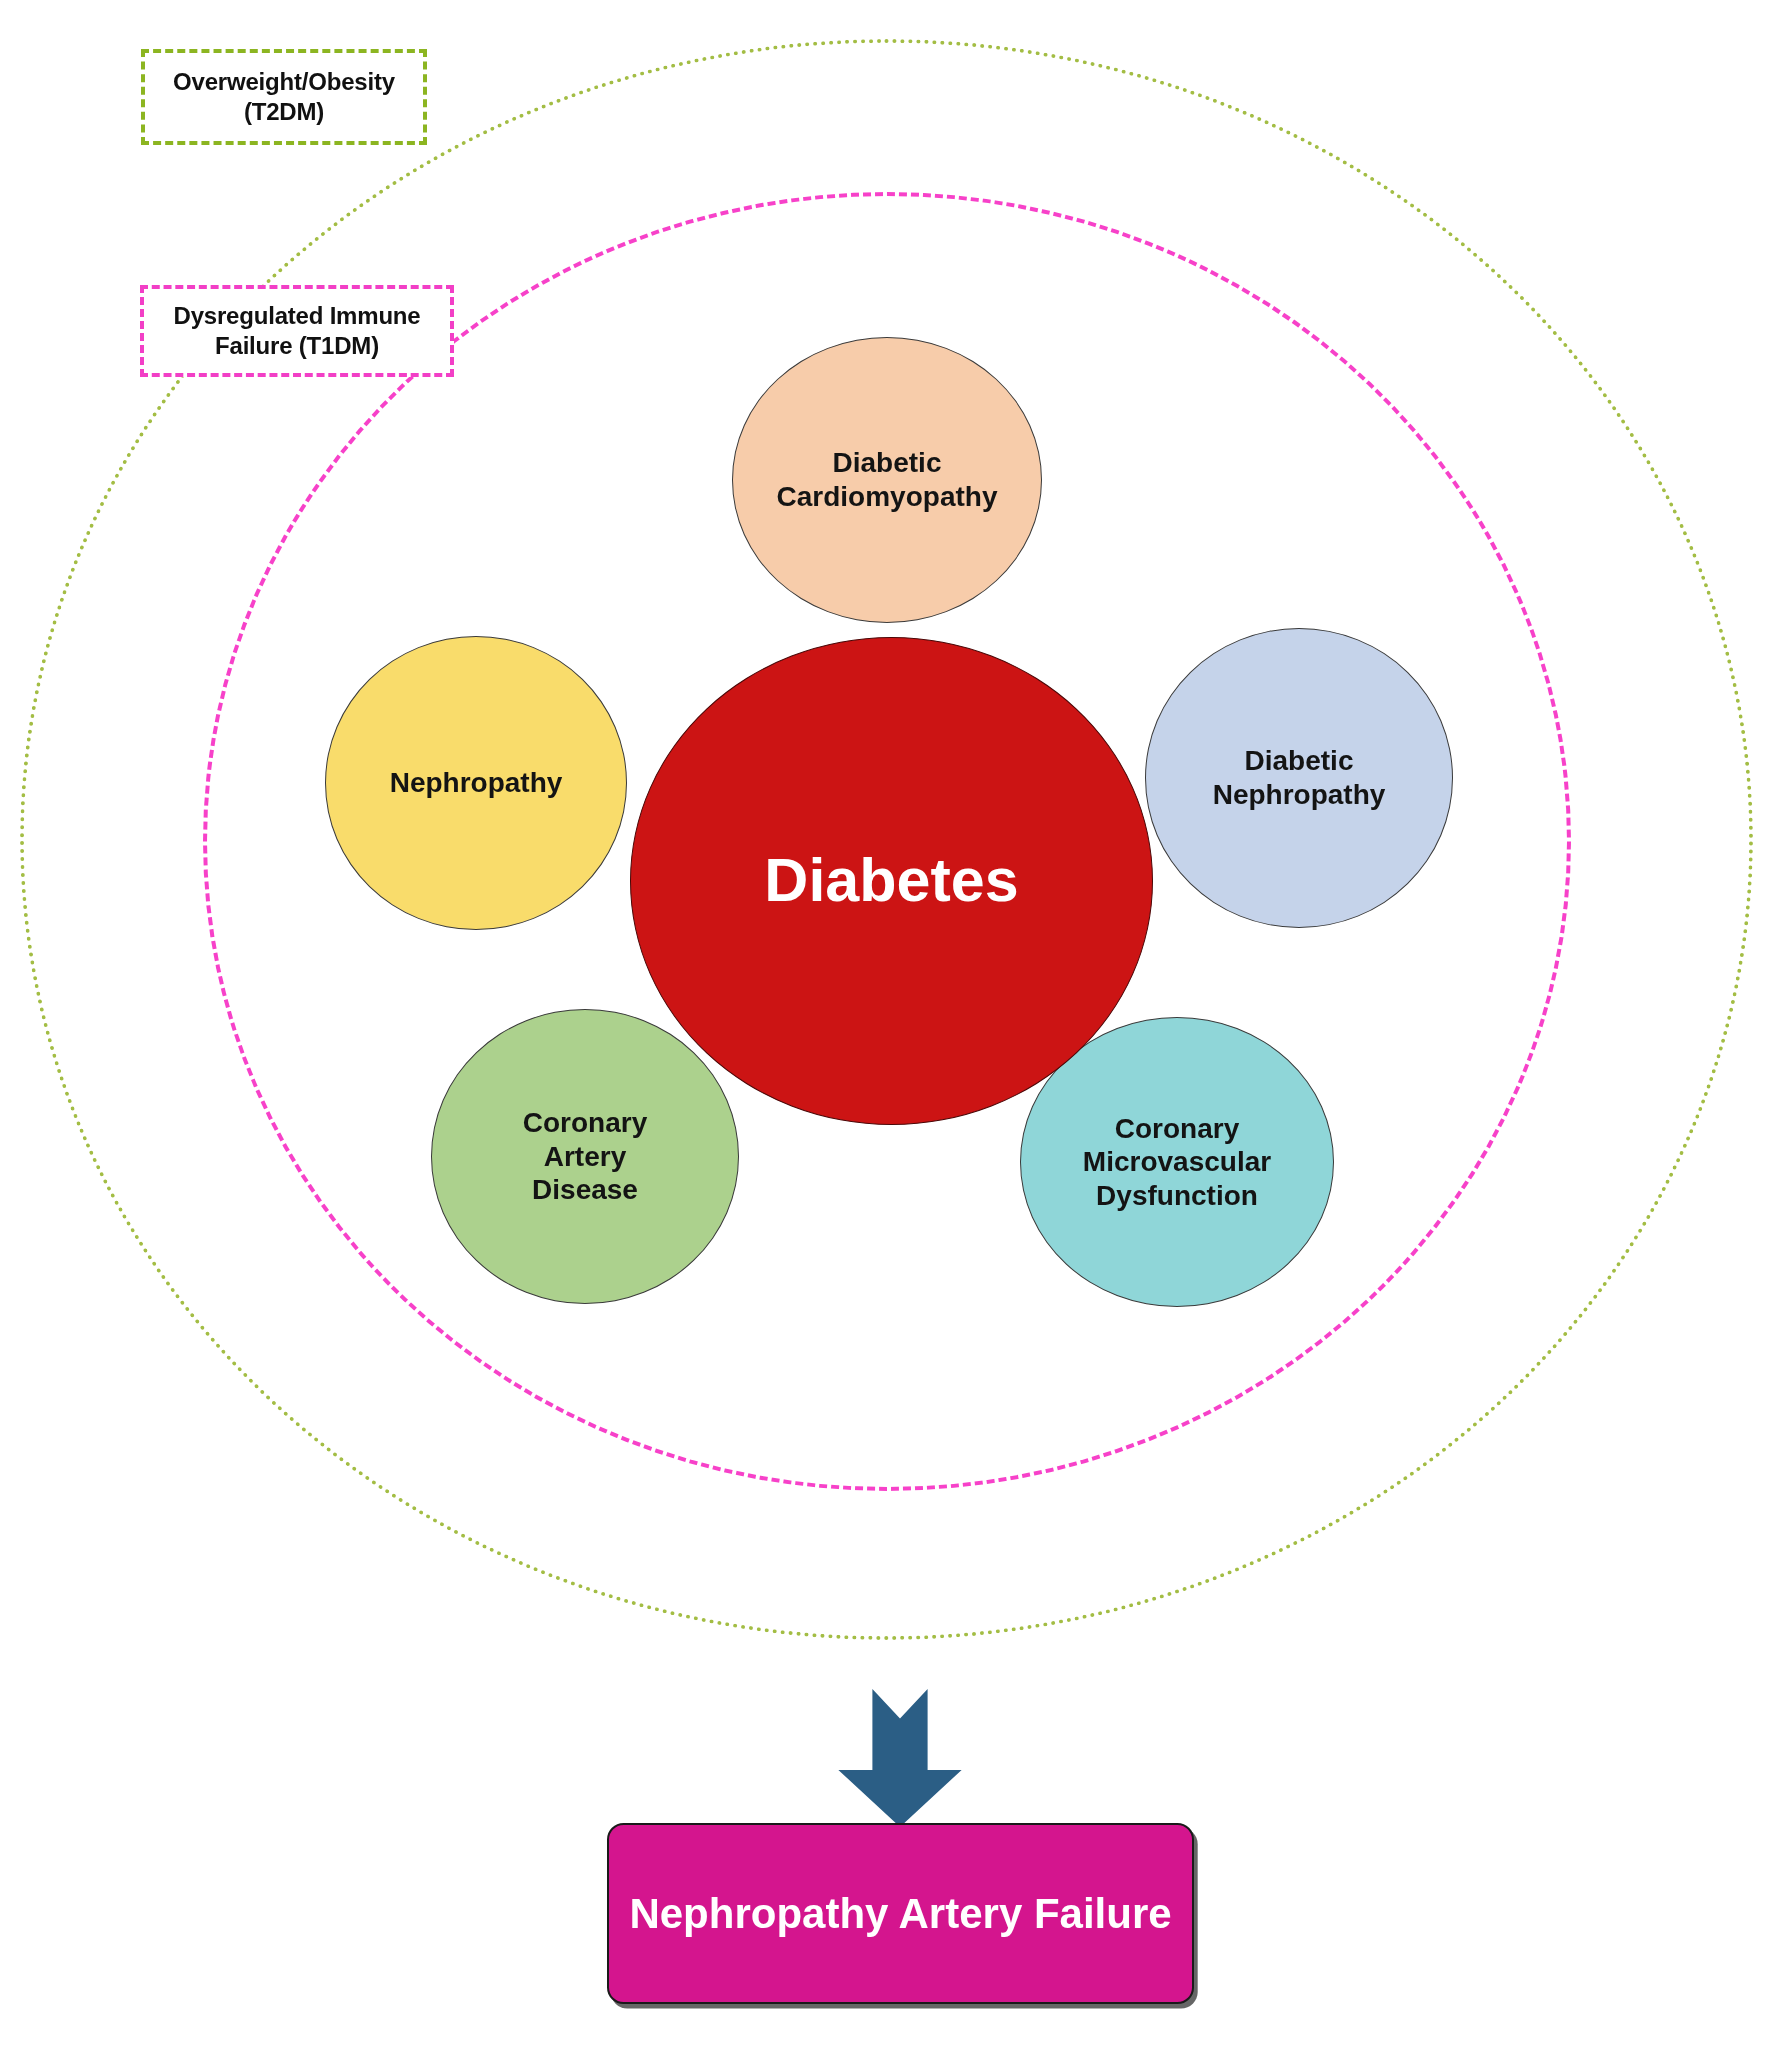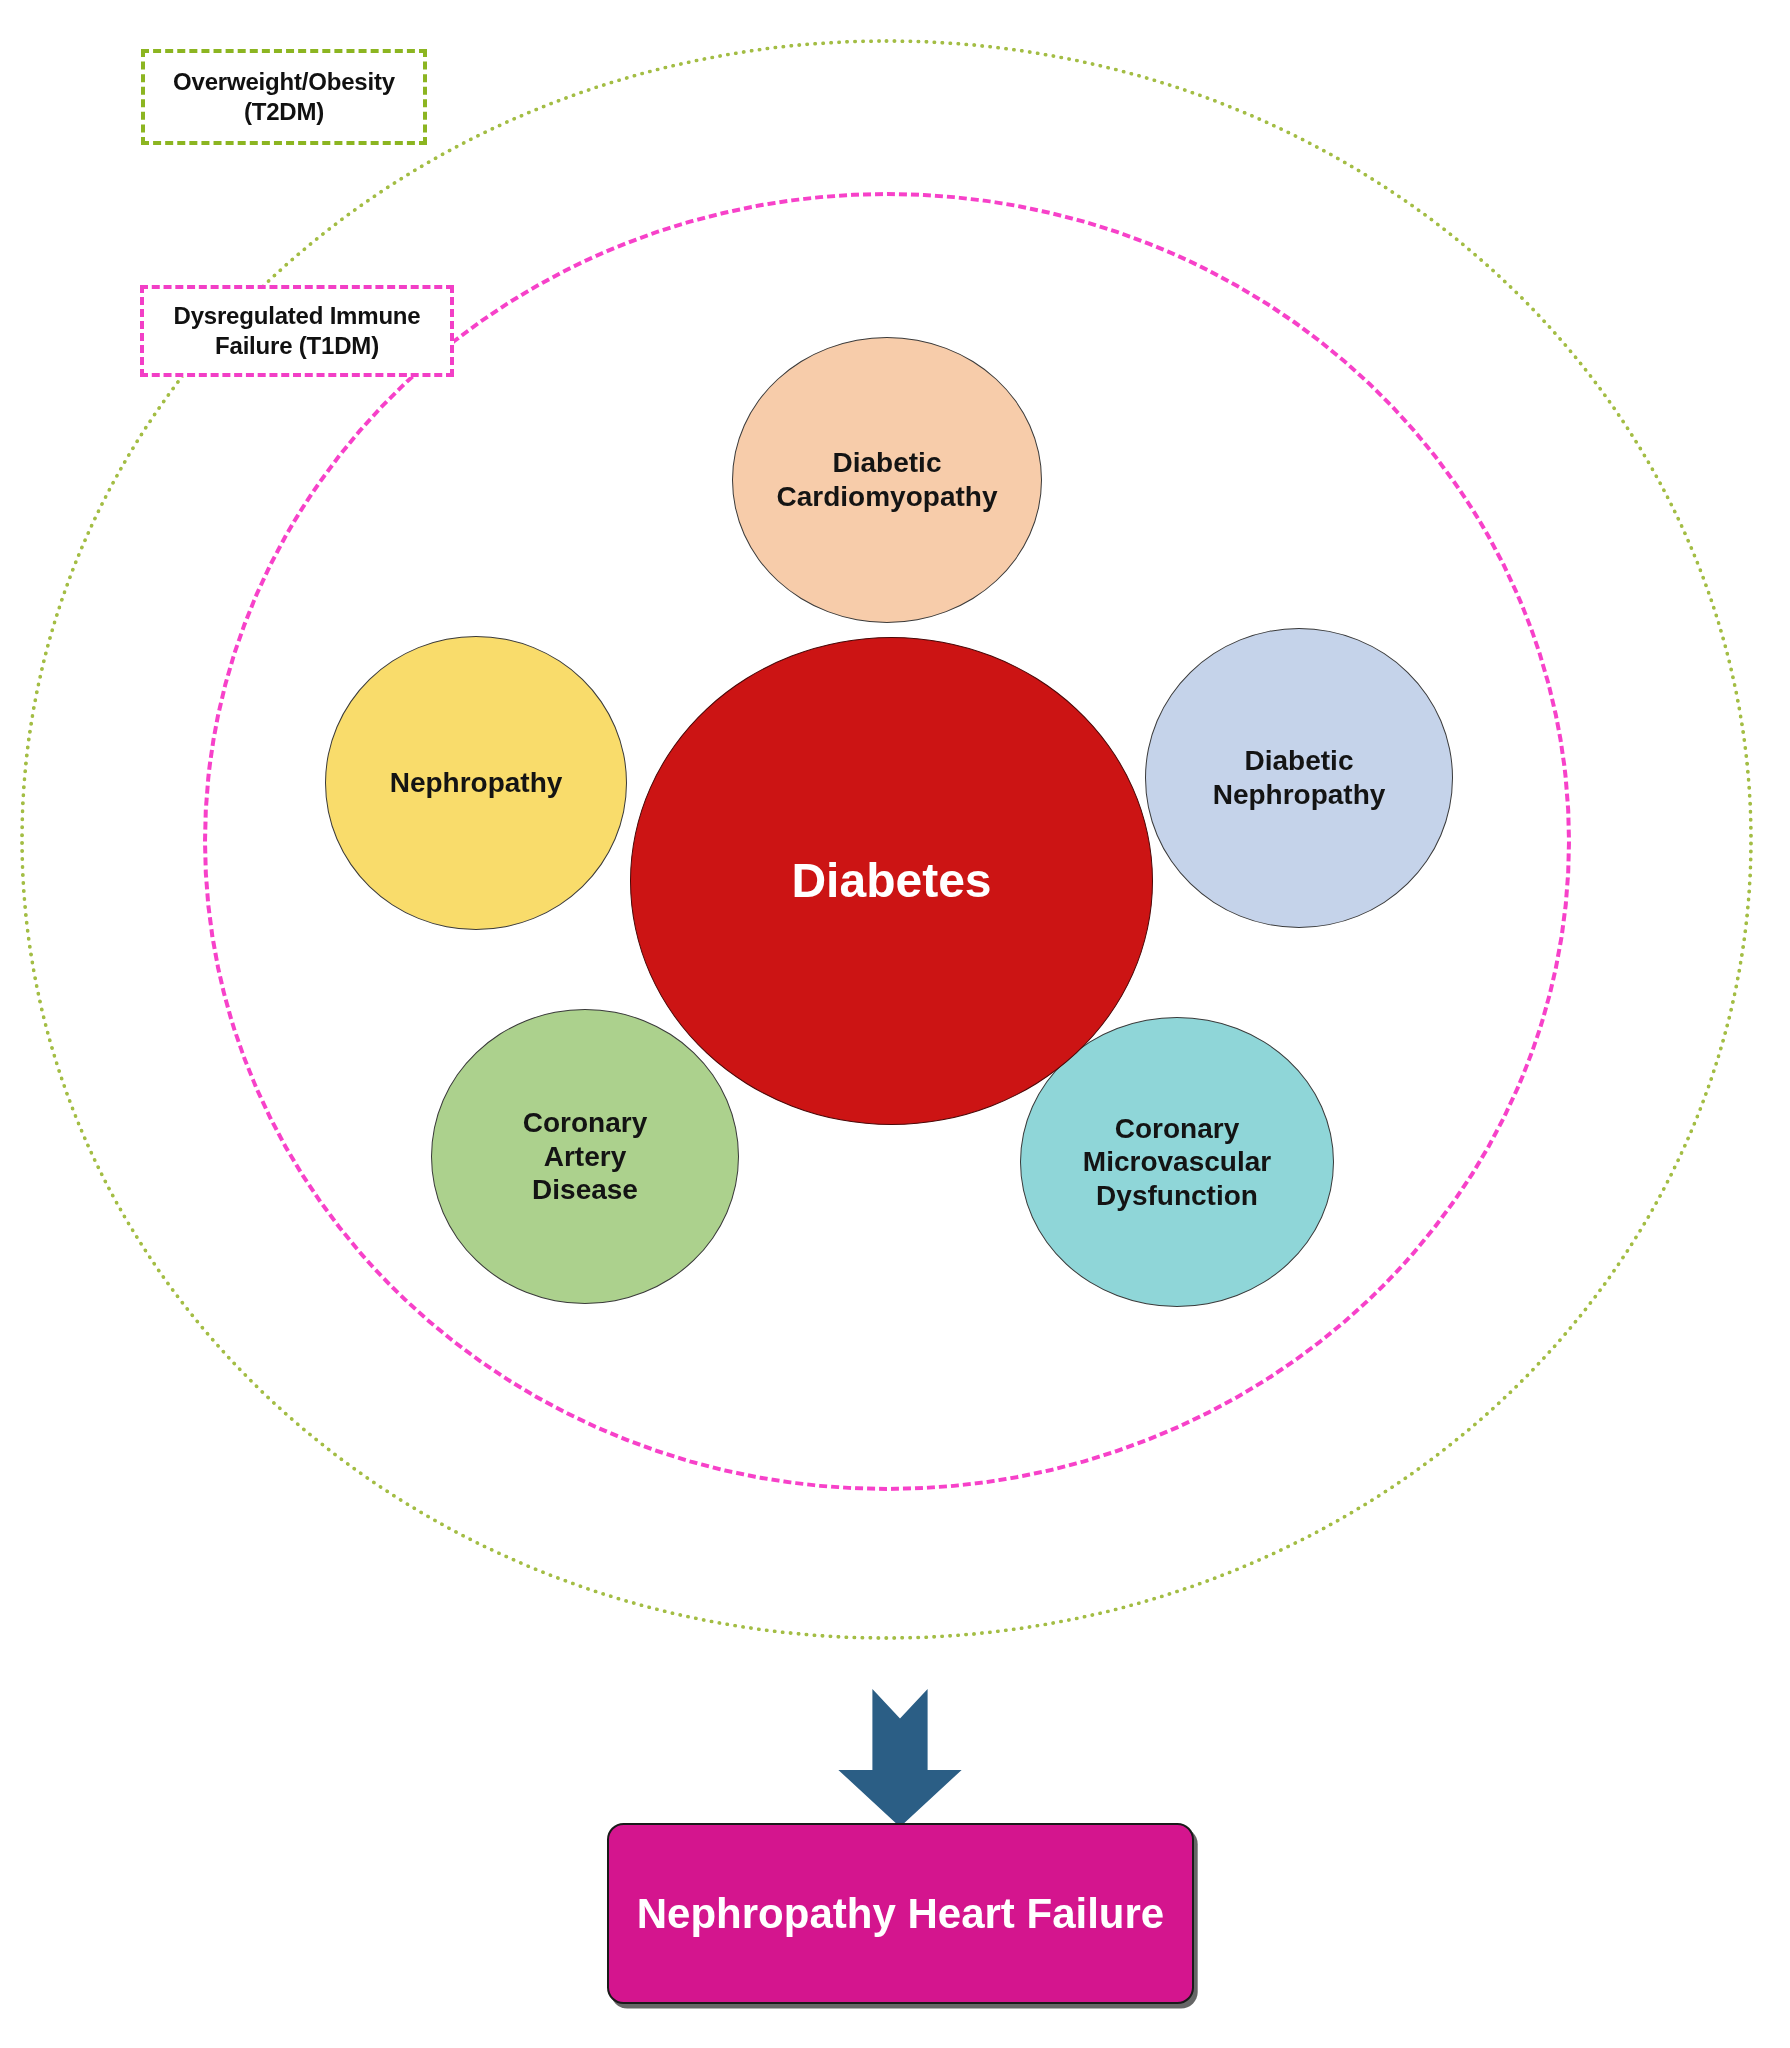--- a/index.html
+++ b/index.html
@@ -95,21 +95,21 @@
   .bubble span { display: block; padding: 0 5.5px; }
 
   #bubble-center {
     left: 630px;
     top: 637px;
     width: 523px;
     height: 488px;
     background: #CC1414;
     border: 1.8px solid #4a0707;
     color: #ffffff;
-    font-size: 48px;
+    font-size: 61px;
     z-index: 5;
   }
   #bubble-cardiomyopathy {
     left: 732px;
     top: 337px;
     width: 310px;
     height: 286px;
     background: #F7CCAA;
     font-size: 28px;
     z-index: 4;
@@ -246,18 +246,18 @@
 
   <div id="down-arrow">
     <svg viewBox="0 0 134 150" xmlns="http://www.w3.org/2000/svg">
       <path d="M37,0 L67,32 L97,0 L97,88 L134,88 L67,150 L0,88 L37,88 Z" fill="#2B5E85"></path>
     </svg>
   </div>
 
   <div id="outcome-box">
     <div>
       <span>Nephropathy</span>
-      <span>Heart Failure</span>
+      <span>Artery Failure</span>
     </div>
   </div>
 
 </div>
 
 
 </body></html>

